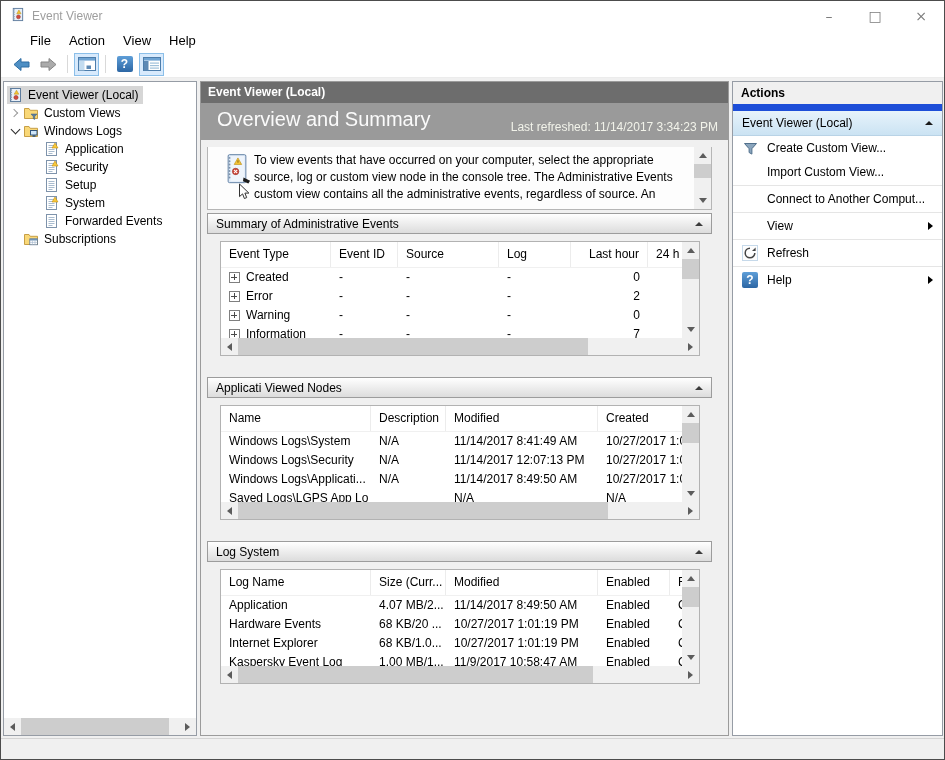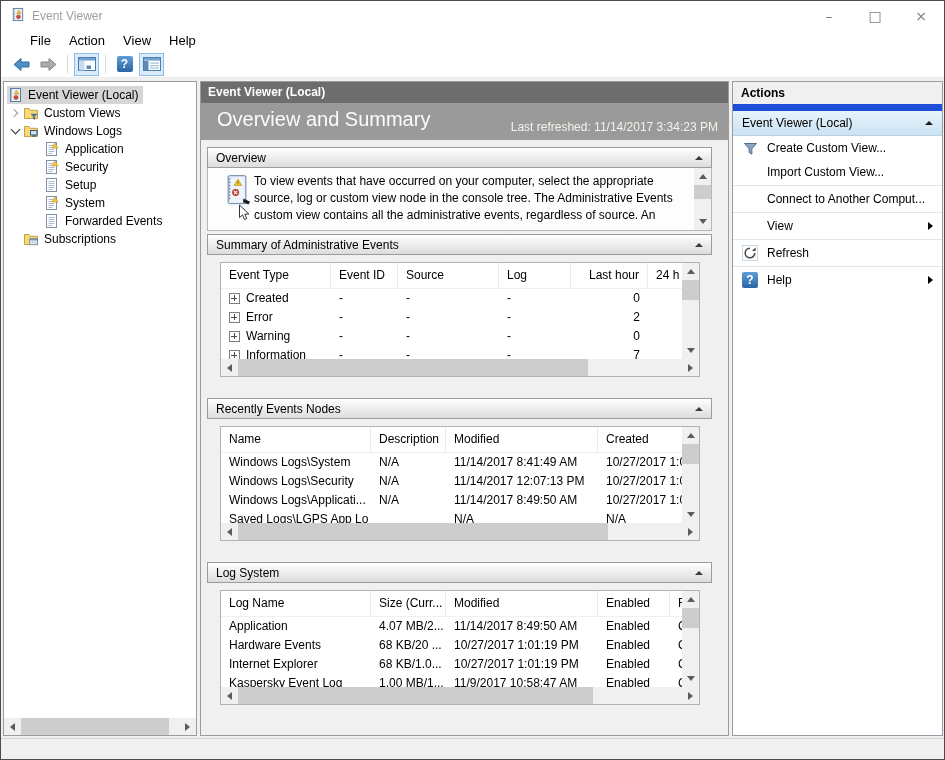--- a/index.html
+++ b/index.html
@@ -289,24 +289,20 @@
 
     <div class="center-panel">
       <div class="node-bar">Event Viewer (Local)</div>
       <div class="page-bar">
         <div class="page-title">Overview and Summary</div>
         <div class="last-refreshed">Last refreshed: 11/14/2017 3:34:23 PM</div>
       </div>
 
       <div class="sections">
 
-        <div class="sec-hdr">
-          <span>Overview</span>
-          <span class="collapse-arrow"></span>
-        </div>
         <div class="ov-body">
           <span class="ov-icon">
             <svg width="28" height="36" viewBox="0 0 30 38">
                 <rect x="5.5" y="1.5" width="19" height="30" rx="1.5" fill="#dde9f7" stroke="#5c7ca0"></rect>
                 <rect x="8" y="3" width="15" height="27" fill="#eef4fb"></rect>
                 <g fill="#7c92ab">
                   <circle cx="7" cy="5" r="1"></circle>
                   <circle cx="7" cy="8.5" r="1"></circle>
                   <circle cx="7" cy="12" r="1"></circle>
                   <circle cx="7" cy="15.5" r="1"></circle>
@@ -414,21 +410,21 @@
               </div>
             <div class="h-thumb"></div>
             <div class="h-spacer"></div>
             <div class="sb-btn">
                 <span class="tri-right"></span>
               </div>
           </div>
         </div>
 
         <div class="sec-hdr">
-          <span>Recently Events Nodes</span>
+          <span>Applicati Viewed Nodes</span>
           <span class="collapse-arrow"></span>
         </div>
         <div class="tbl" style="margin-bottom:21px;">
           <div class="tbl-head">
             <div class="th rc0">Name</div>
             <div class="th rc1">Description</div>
             <div class="th rc2">Modified</div>
             <div class="th rc3">Created</div>
           </div>
           <div class="tbl-rows">

